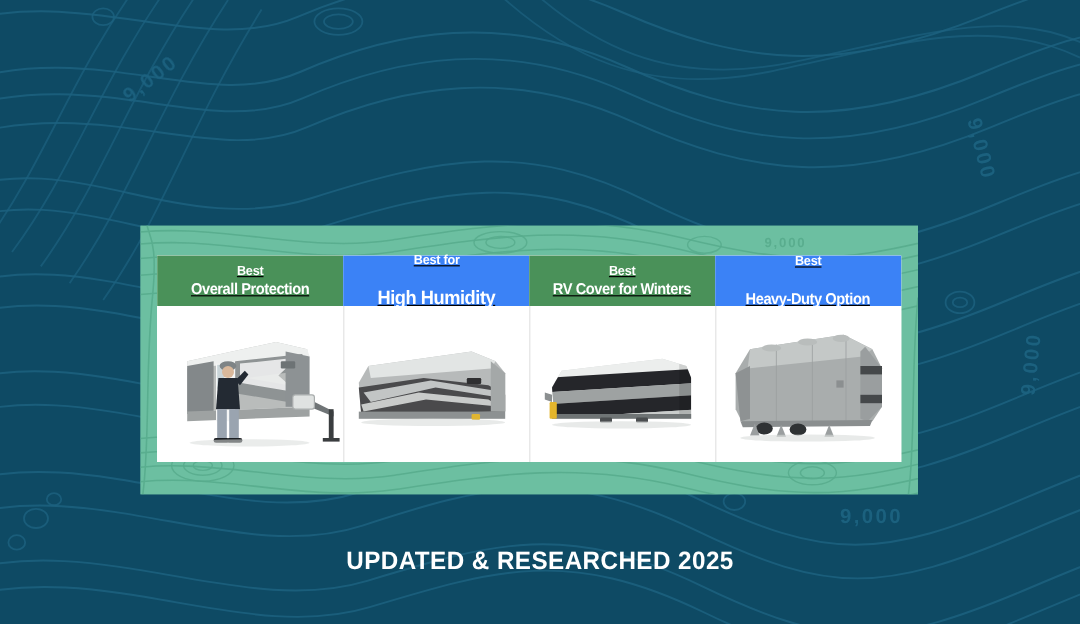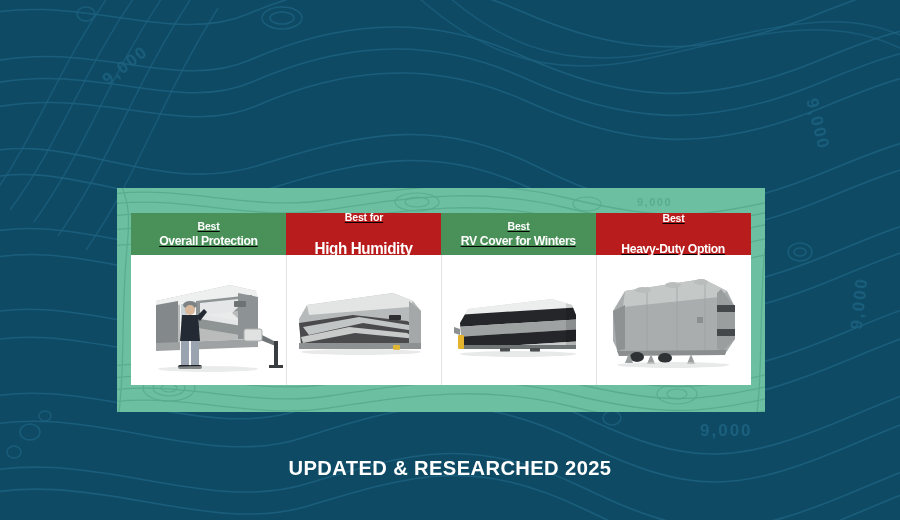--- a/index.html
+++ b/index.html
@@ -100,21 +100,21 @@
     display: flex;
     flex-direction: column;
     align-items: center;
     justify-content: center;
     color: #ffffff;
     text-align: center;
     padding: 0 2px;
     box-sizing: border-box;
   }
   .card-header.tone-light { background: #4a9159; }
-  .card-header.tone-dark  { background: #b91c1c; gap: 16px; }
+  .card-header.tone-dark  { background: #3b82f6; gap: 16px; }
 
   .hdr-small {
     display: block;
     font-weight: bold;
     font-size: 11px;
     line-height: 13px;
     letter-spacing: -0.2px;
     transform: scaleX(0.96);
   }
   .hdr-large {

